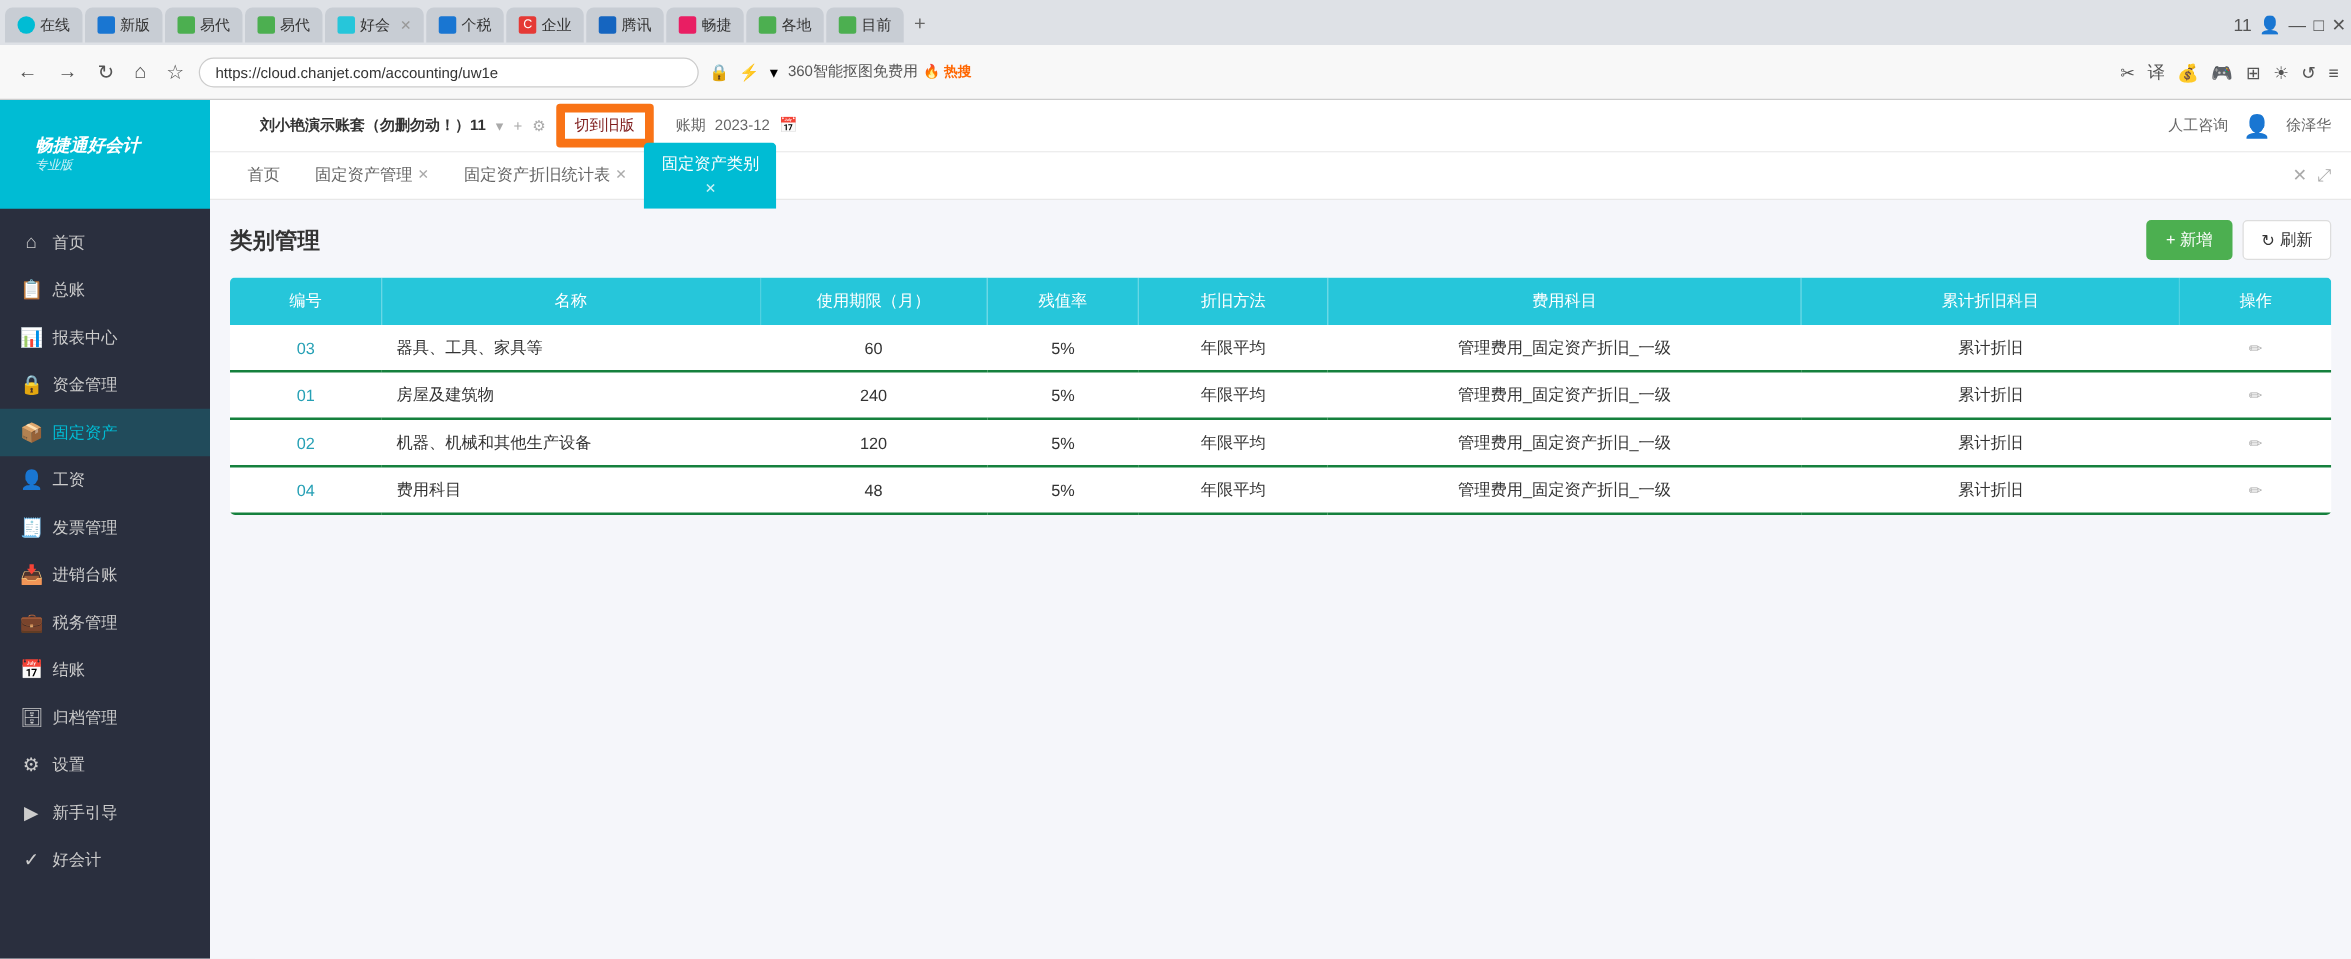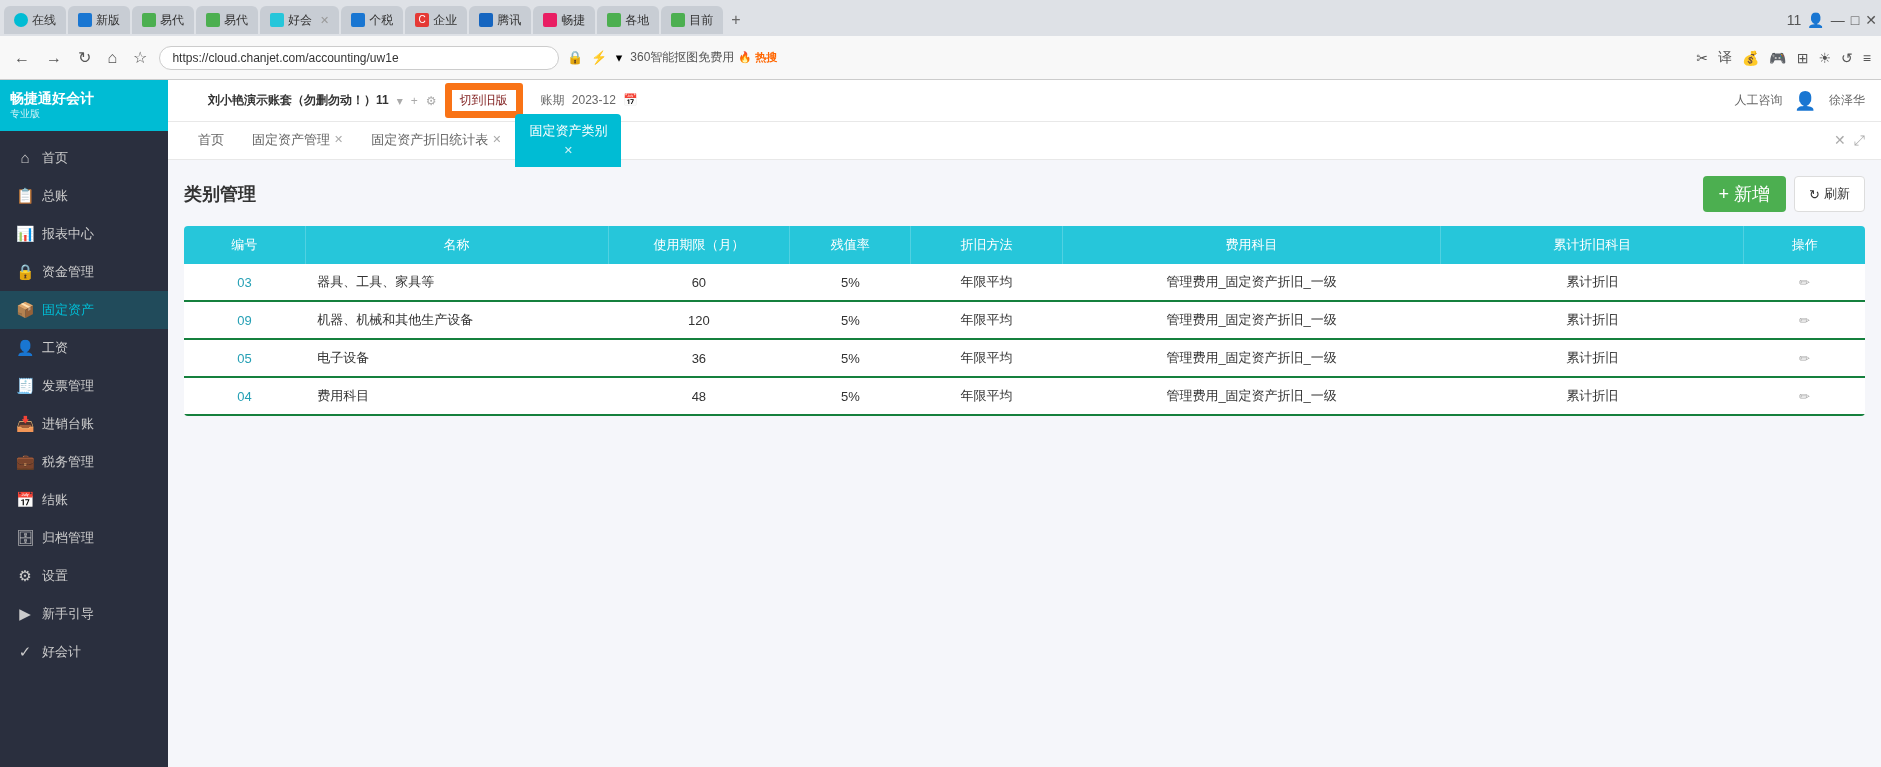--- a/index.html
+++ b/index.html
@@ -18,21 +18,21 @@
     .address-input { flex: 1; border: 1px solid #ccc; border-radius: 16px; padding: 4px 12px; font-size: 12px; background: #fff; color: #333; max-width: 400px; }
     .search-area { display: flex; align-items: center; gap: 4px; color: #555; font-size: 12px; }
     .hot-search { color: #f60; font-size: 11px; font-weight: bold; }
     .toolbar-icons { margin-left: auto; display: flex; align-items: center; gap: 10px; color: #555; font-size: 14px; }
 
     
     .app-layout { display: flex; height: calc(767px - 80px); }
 
     
     .sidebar { width: 168px; background: #2a2f3e; color: #fff; display: flex; flex-direction: column; flex-shrink: 0; overflow-y: auto; }
-    .sidebar-logo { background: #00bcd4; padding: 10px; display: flex; align-items: center; gap: 6px; }
+    .sidebar-logo { background: #00bcd4; padding: 28px; display: flex; align-items: center; gap: 6px; font-style: italic; }
     .sidebar-logo-text { font-size: 14px; font-weight: bold; color: #fff; line-height: 1.2; }
     .sidebar-logo-sub { font-size: 10px; color: rgba(255,255,255,0.8); }
     .sidebar-nav { flex: 1; padding: 8px 0; }
     .sidebar-item { display: flex; align-items: center; gap: 8px; padding: 10px 16px; cursor: pointer; color: #ccc; font-size: 13px; }
     .sidebar-item.active { background: rgba(0,188,212,0.2); color: #00bcd4; }
     .sidebar-icon { font-size: 15px; width: 18px; text-align: center; }
 
     
     .main-content { flex: 1; display: flex; flex-direction: column; background: #f5f6fa; overflow: hidden; }
 
@@ -50,21 +50,21 @@
     .page-tab.active { color: #fff; background: #00bcd4; border-radius: 4px 4px 0 0; flex-direction: column; }
     .page-tab .close-x { font-size: 11px; color: rgba(255,255,255,0.8); }
     .page-tab:not(.active) .close-x { color: #aaa; }
     .tab-win-controls { margin-left: auto; display: flex; gap: 8px; color: #aaa; font-size: 14px; }
 
     
     .page-body { flex: 1; padding: 16px; overflow-y: auto; }
     .page-title-row { display: flex; align-items: center; justify-content: space-between; margin-bottom: 14px; }
     .page-title { font-size: 18px; font-weight: bold; color: #333; }
     .page-actions { display: flex; gap: 8px; }
-    .btn-primary { background: #4caf50; color: #fff; border: none; padding: 6px 16px; border-radius: 4px; cursor: pointer; font-size: 18px; display: flex; align-items: center; gap: 4px; }
+    .btn-primary { background: #4caf50; color: #fff; border: none; padding: 6px 16px; border-radius: 4px; cursor: pointer; font-size: 13px; display: flex; align-items: center; gap: 4px; }
     .btn-default { background: #fff; color: #333; border: 1px solid #ddd; padding: 6px 14px; border-radius: 4px; cursor: pointer; font-size: 13px; display: flex; align-items: center; gap: 4px; }
 
     
     .data-table { width: 100%; border-collapse: collapse; background: #fff; border-radius: 4px; overflow: hidden; }
     .data-table th { background: #26c6da; color: #fff; padding: 10px 12px; text-align: center; font-weight: normal; font-size: 13px; border-right: 1px solid rgba(255,255,255,0.2); }
     .data-table th:last-child { border-right: none; }
     .data-table td { padding: 9px 12px; border-bottom: 2px solid #15803d; text-align: center; font-size: 13px; color: #333; }
     .data-table td.col-code { color: #26a0b5; }
     .data-table td.col-name { text-align: left; }
     .edit-icon { color: #aaa; cursor: pointer; font-size: 13px; }
@@ -307,33 +307,33 @@
     <td class="col-code">03</td>
     <td class="col-name">器具、工具、家具等</td>
     <td>60</td>
     <td>5%</td>
     <td>年限平均</td>
     <td>管理费用_固定资产折旧_一级</td>
     <td>累计折旧</td>
     <td><span class="edit-icon">✏</span></td>
   </tr>
             <tr>
-    <td class="col-code">09</td>
-    <td class="col-name">机器、机械和其他生产设备</td>
-    <td>120</td>
+    <td class="col-code">01</td>
+    <td class="col-name">房屋及建筑物</td>
+    <td>240</td>
     <td>5%</td>
     <td>年限平均</td>
     <td>管理费用_固定资产折旧_一级</td>
     <td>累计折旧</td>
     <td><span class="edit-icon">✏</span></td>
   </tr>
             <tr>
-    <td class="col-code">05</td>
-    <td class="col-name">电子设备</td>
-    <td>36</td>
+    <td class="col-code">02</td>
+    <td class="col-name">机器、机械和其他生产设备</td>
+    <td>120</td>
     <td>5%</td>
     <td>年限平均</td>
     <td>管理费用_固定资产折旧_一级</td>
     <td>累计折旧</td>
     <td><span class="edit-icon">✏</span></td>
   </tr>
             <tr>
     <td class="col-code">04</td>
     <td class="col-name">费用科目</td>
     <td>48</td>

